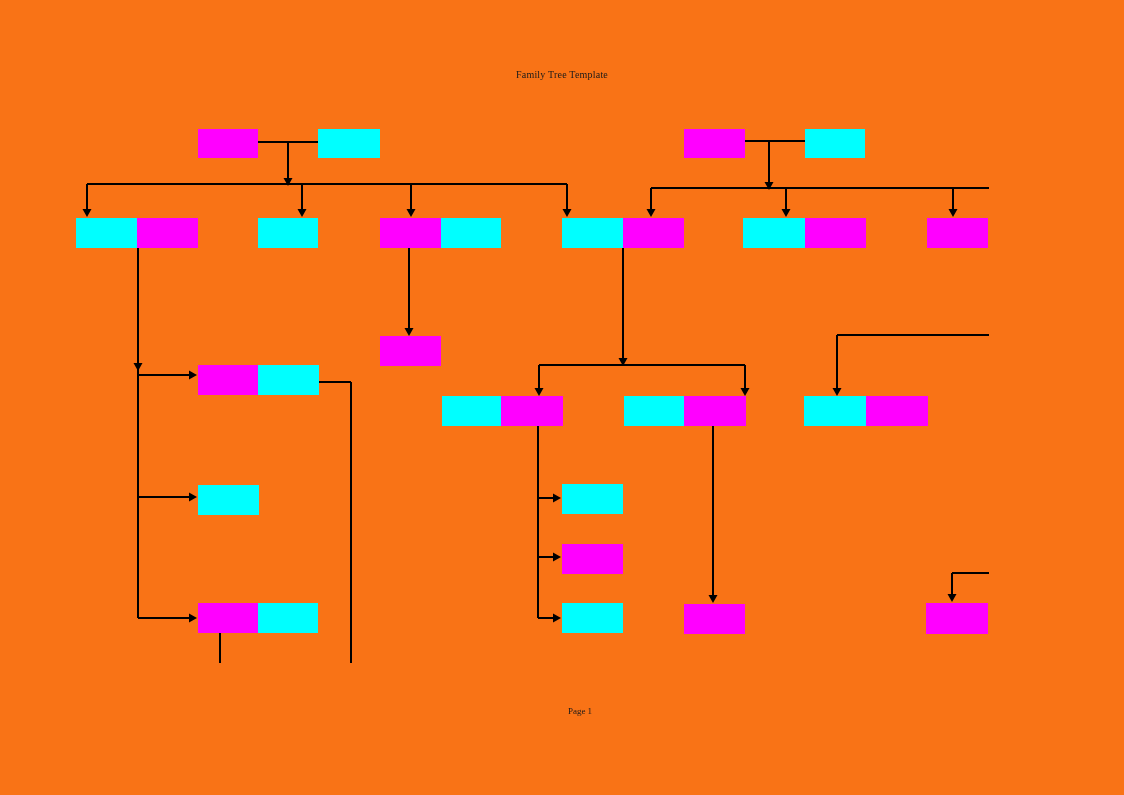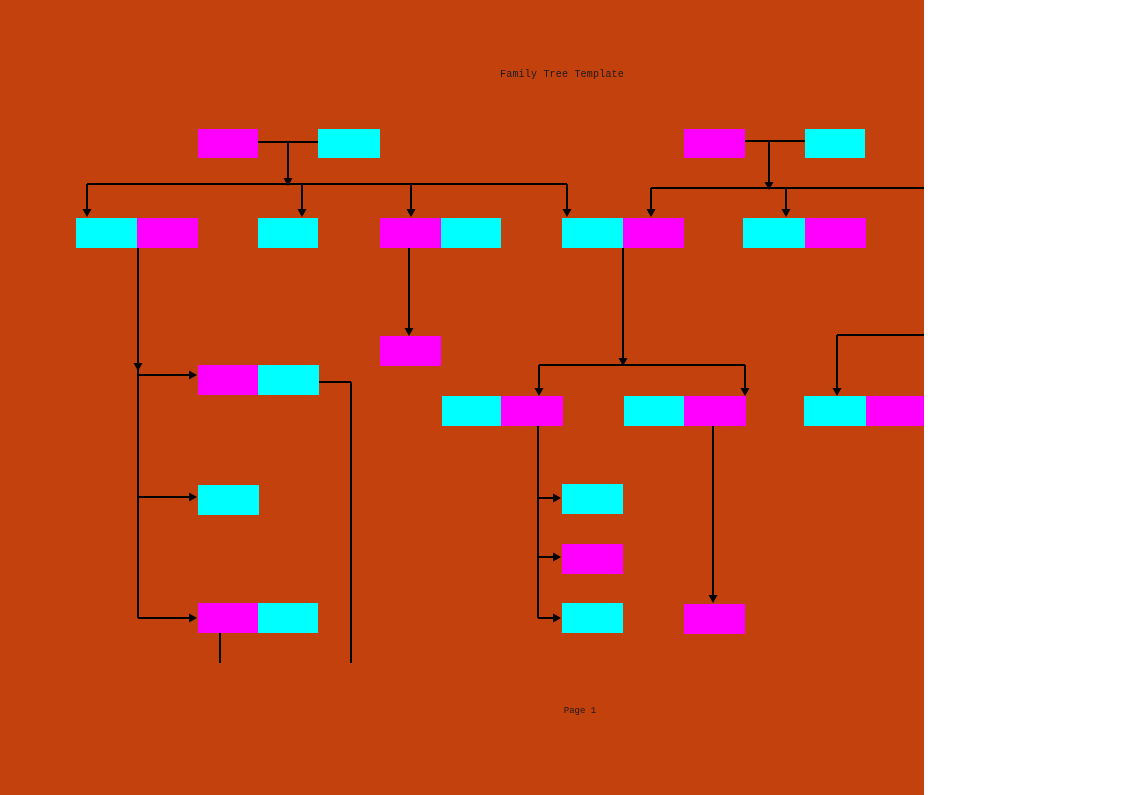--- a/index.html
+++ b/index.html
@@ -1,21 +1,21 @@
 <!DOCTYPE html>
 <html><head>
 <meta charset="utf-8">
 <style>
   html, body { margin: 0; padding: 0; background: #ffffff; }
   #page {
     position: relative;
-    width: 924px;
+    width: 1124px;
     height: 795px;
-    background: #c2410c;
-    font-family: Liberation Mono, monospace;
+    background: #f97316;
+    font-family: Liberation Serif, serif;
     overflow: hidden;
   }
   .doc-title {
     position: absolute;
     top: 69px; left: 0; width: 1124px;
     text-align: center;
     font-size: 10px;
     color: #1a1a1a;
     letter-spacing: 0.2px;
   }

